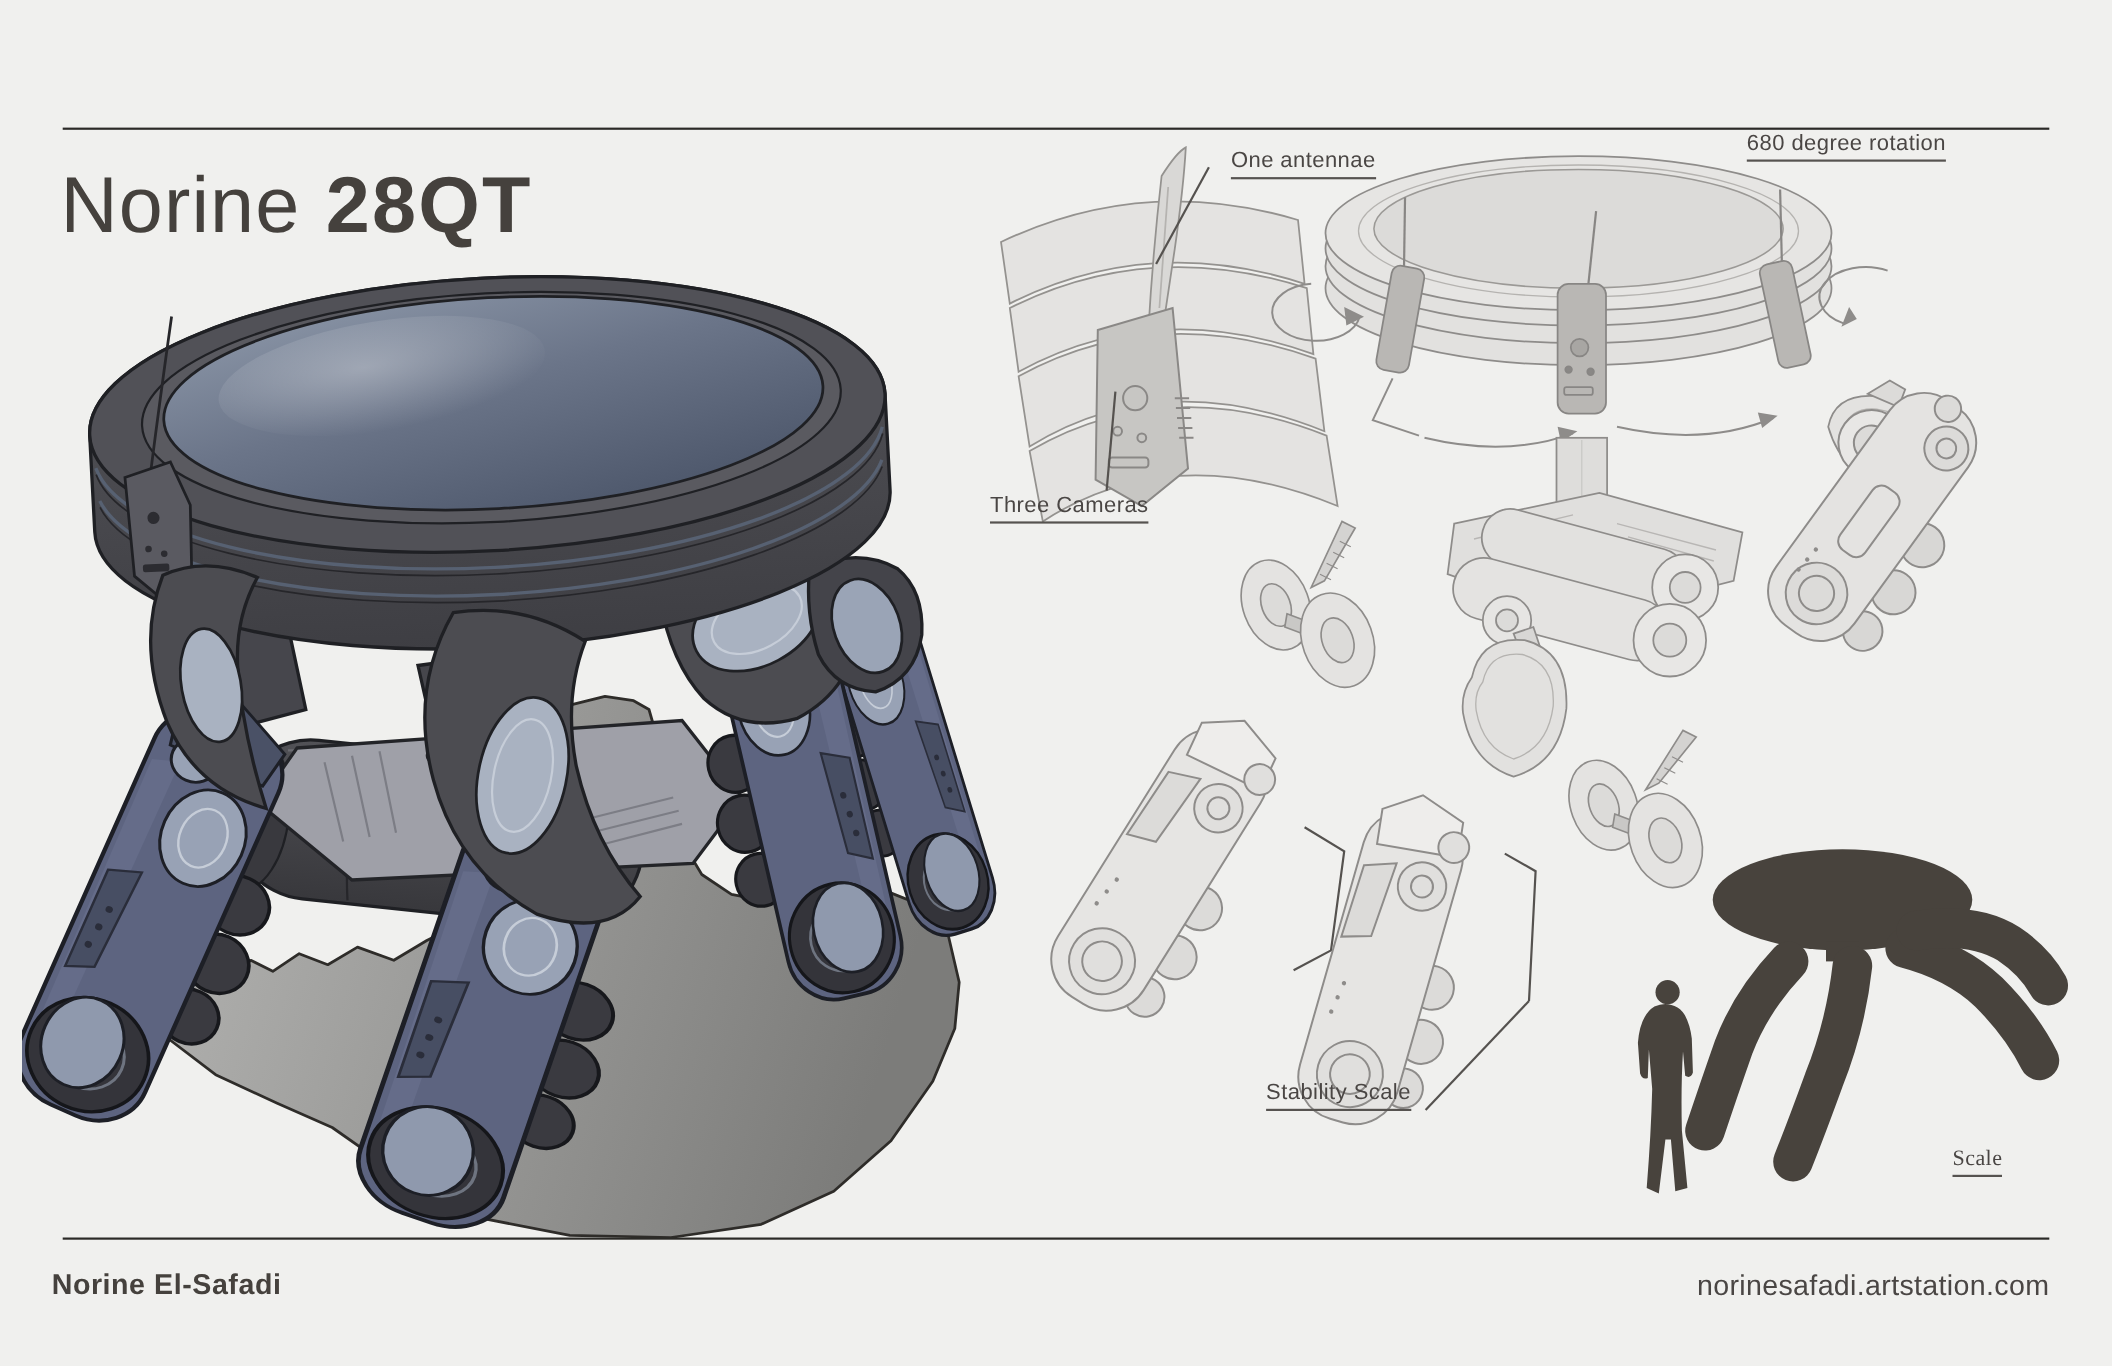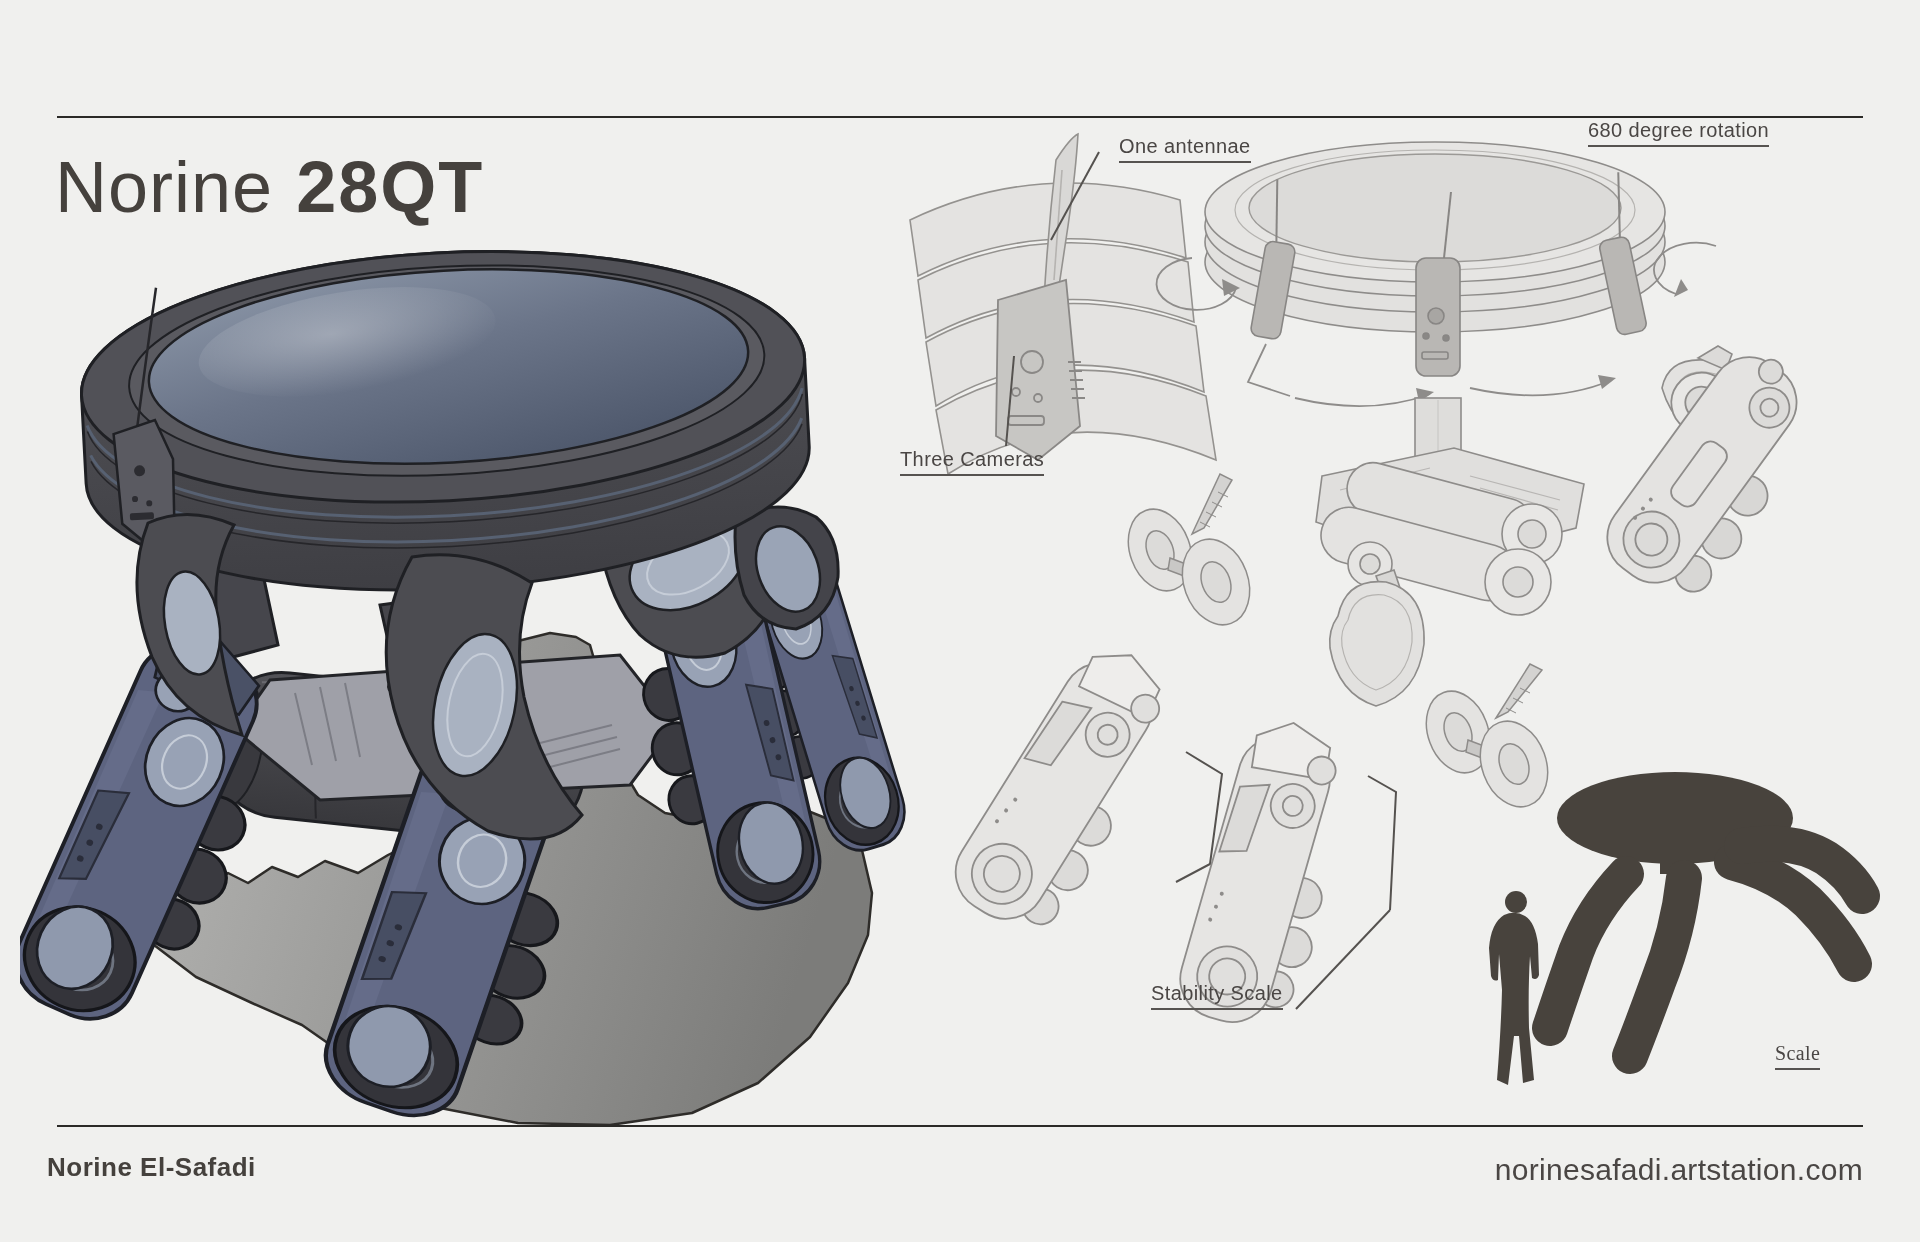--- a/index.html
+++ b/index.html
@@ -11,21 +11,21 @@
   .rule-top{top:116px;}
   .rule-bottom{top:1125px;}
   .title{position:absolute;left:55px;top:148px;font-size:72px;line-height:1.1;
     color:#45413d;letter-spacing:1px;white-space:nowrap;}
   .title .reg{font-weight:400;margin-right:0.32em;}
   .title .bold{font-weight:700;letter-spacing:2px;}
   .anno{position:absolute;font-size:20px;line-height:1.15;color:#4a4644;
     border-bottom:2px solid #565350;padding-bottom:3px;letter-spacing:0.4px;white-space:nowrap;}
   .footer-artist{position:absolute;left:47px;top:1152px;font-size:26px;font-weight:700;
     letter-spacing:0.5px;color:#45413d;}
-  .footer-site{position:absolute;right:57px;top:1153px;font-size:30px;font-weight:400;
+  .footer-site{position:absolute;right:57px;top:1153px;font-size:26px;font-weight:400;
     color:#4a4644;letter-spacing:0.3px;}
   svg{position:absolute;display:block;}
   .main-illo{left:20px;top:225px;}
   .panel-illo{left:870px;top:130px;}
   .leaders{left:0;top:0;pointer-events:none;}
 </style>
 </head>
 <body>
 
 <div class="canvas">

